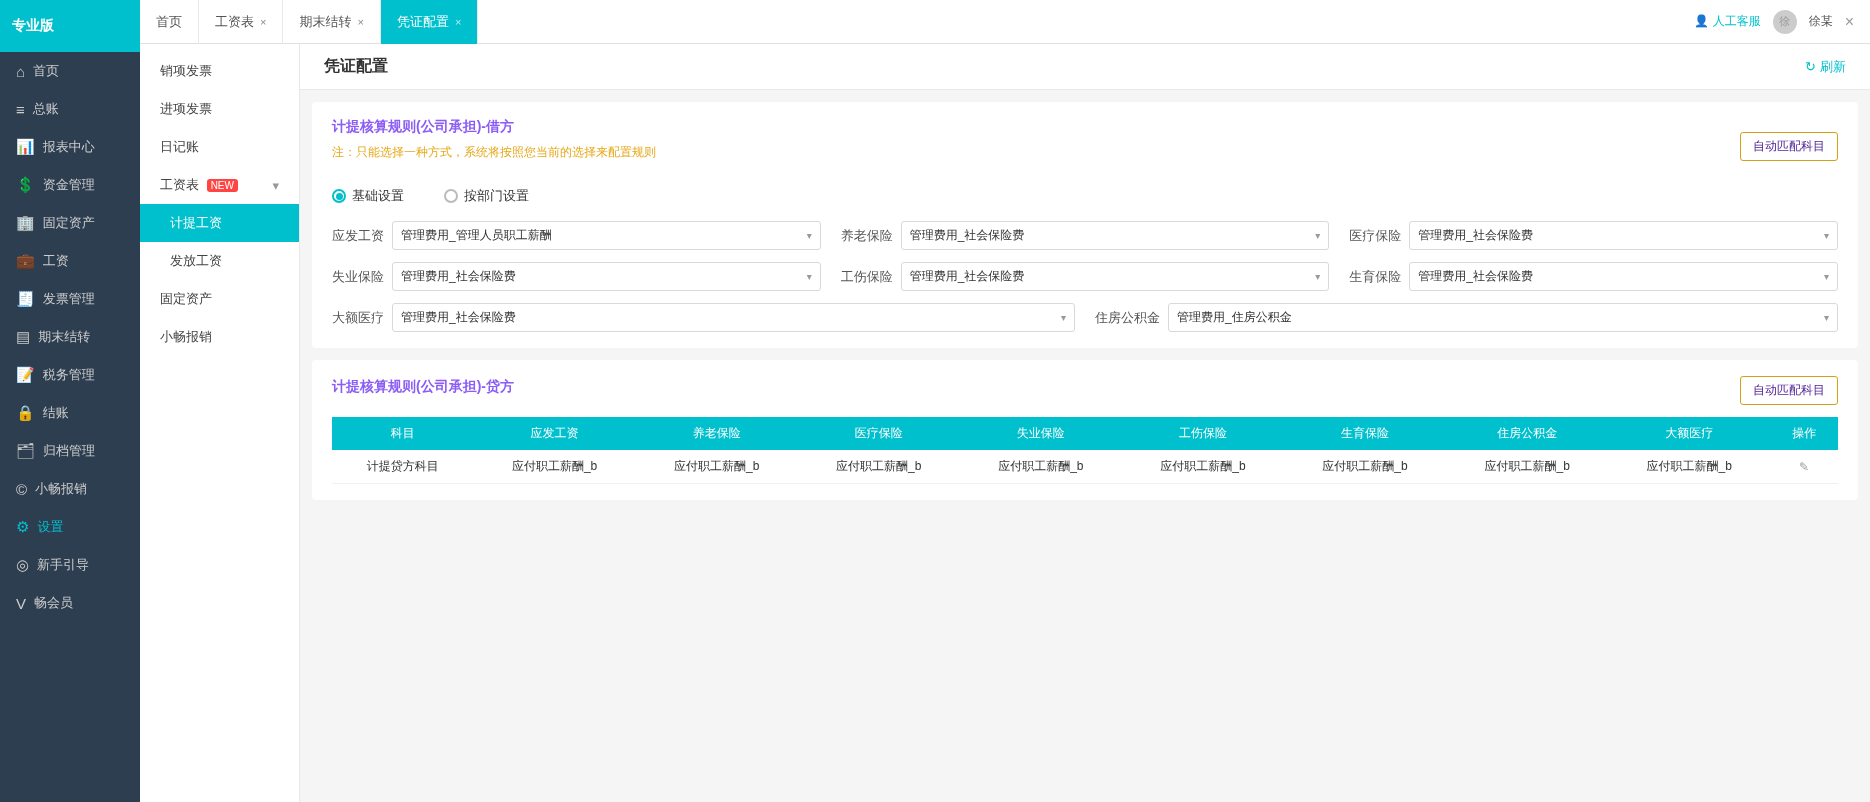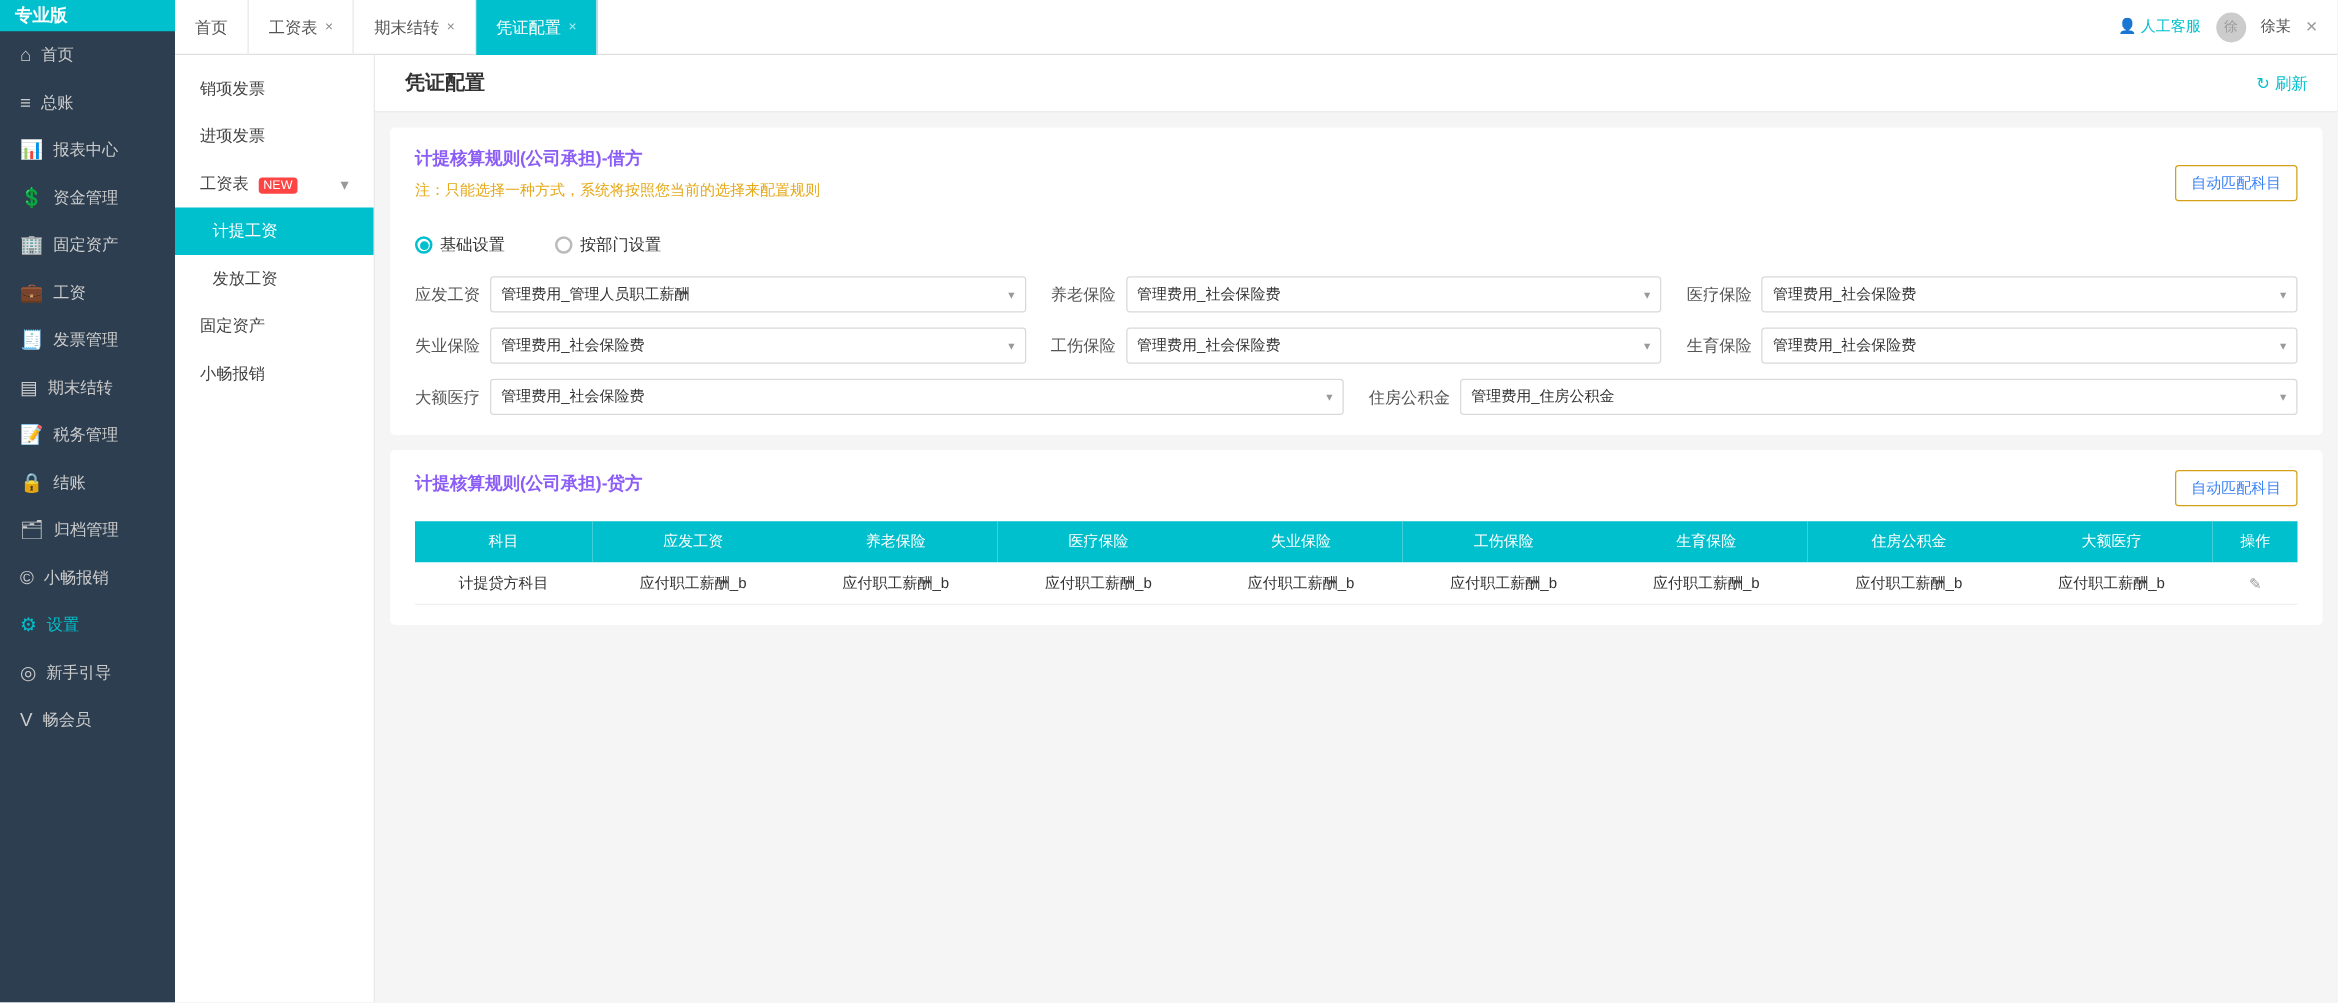--- a/index.html
+++ b/index.html
@@ -15,21 +15,21 @@
       flex-shrink: 0;
       height: 100%;
       overflow-y: auto;
     }
     .sidebar-header {
       background: #00c0cd;
       padding: 8px 12px;
       font-size: 14px;
       font-weight: bold;
       color: #fff;
-      height: 25px;
+      height: 52px;
       display: flex;
       align-items: center;
     }
     .sidebar-item {
       display: flex;
       align-items: center;
       padding: 10px 16px;
       cursor: pointer;
       color: #ccc;
       font-size: 13px;
@@ -234,21 +234,21 @@
       justify-content: space-between;
       cursor: pointer;
       background: #fff;
       min-width: 0;
     }
     .form-select .arrow { color: #999; font-size: 10px; }
 
     .auto-match-btn {
       background: #fff;
       border: 1px solid #d4a017;
-      color: #3b82f6;
+      color: #4c1d95;
       padding: 5px 12px;
       border-radius: 3px;
       cursor: pointer;
       font-size: 12px;
       white-space: nowrap;
     }
 
     .section-header-row {
       display: flex;
       align-items: center;
@@ -374,20 +374,21 @@
       <span style="color:#555;">徐某</span>
       <span style="cursor:pointer; color:#999; font-size:16px;">×</span>
     </div>
   </div>
 
   <div class="content">
 
     <div class="left-panel">
       <div class="left-nav-item">销项发票</div>
       <div class="left-nav-item">进项发票</div>
+      <div class="left-nav-item">日记账</div>
       <div class="left-nav-item" style="display:flex; align-items:center; justify-content:space-between;">
         <span>工资表 <span class="new-badge">NEW</span></span>
         <span style="color:#999;">▾</span>
       </div>
       <div class="left-nav-item active" style="background:#00c0cd; color:#fff; padding-left:30px;">计提工资</div>
       <div class="left-nav-item" style="padding-left:30px;">发放工资</div>
       <div class="left-nav-item">固定资产</div>
       <div class="left-nav-item">小畅报销</div>
     </div>
 

